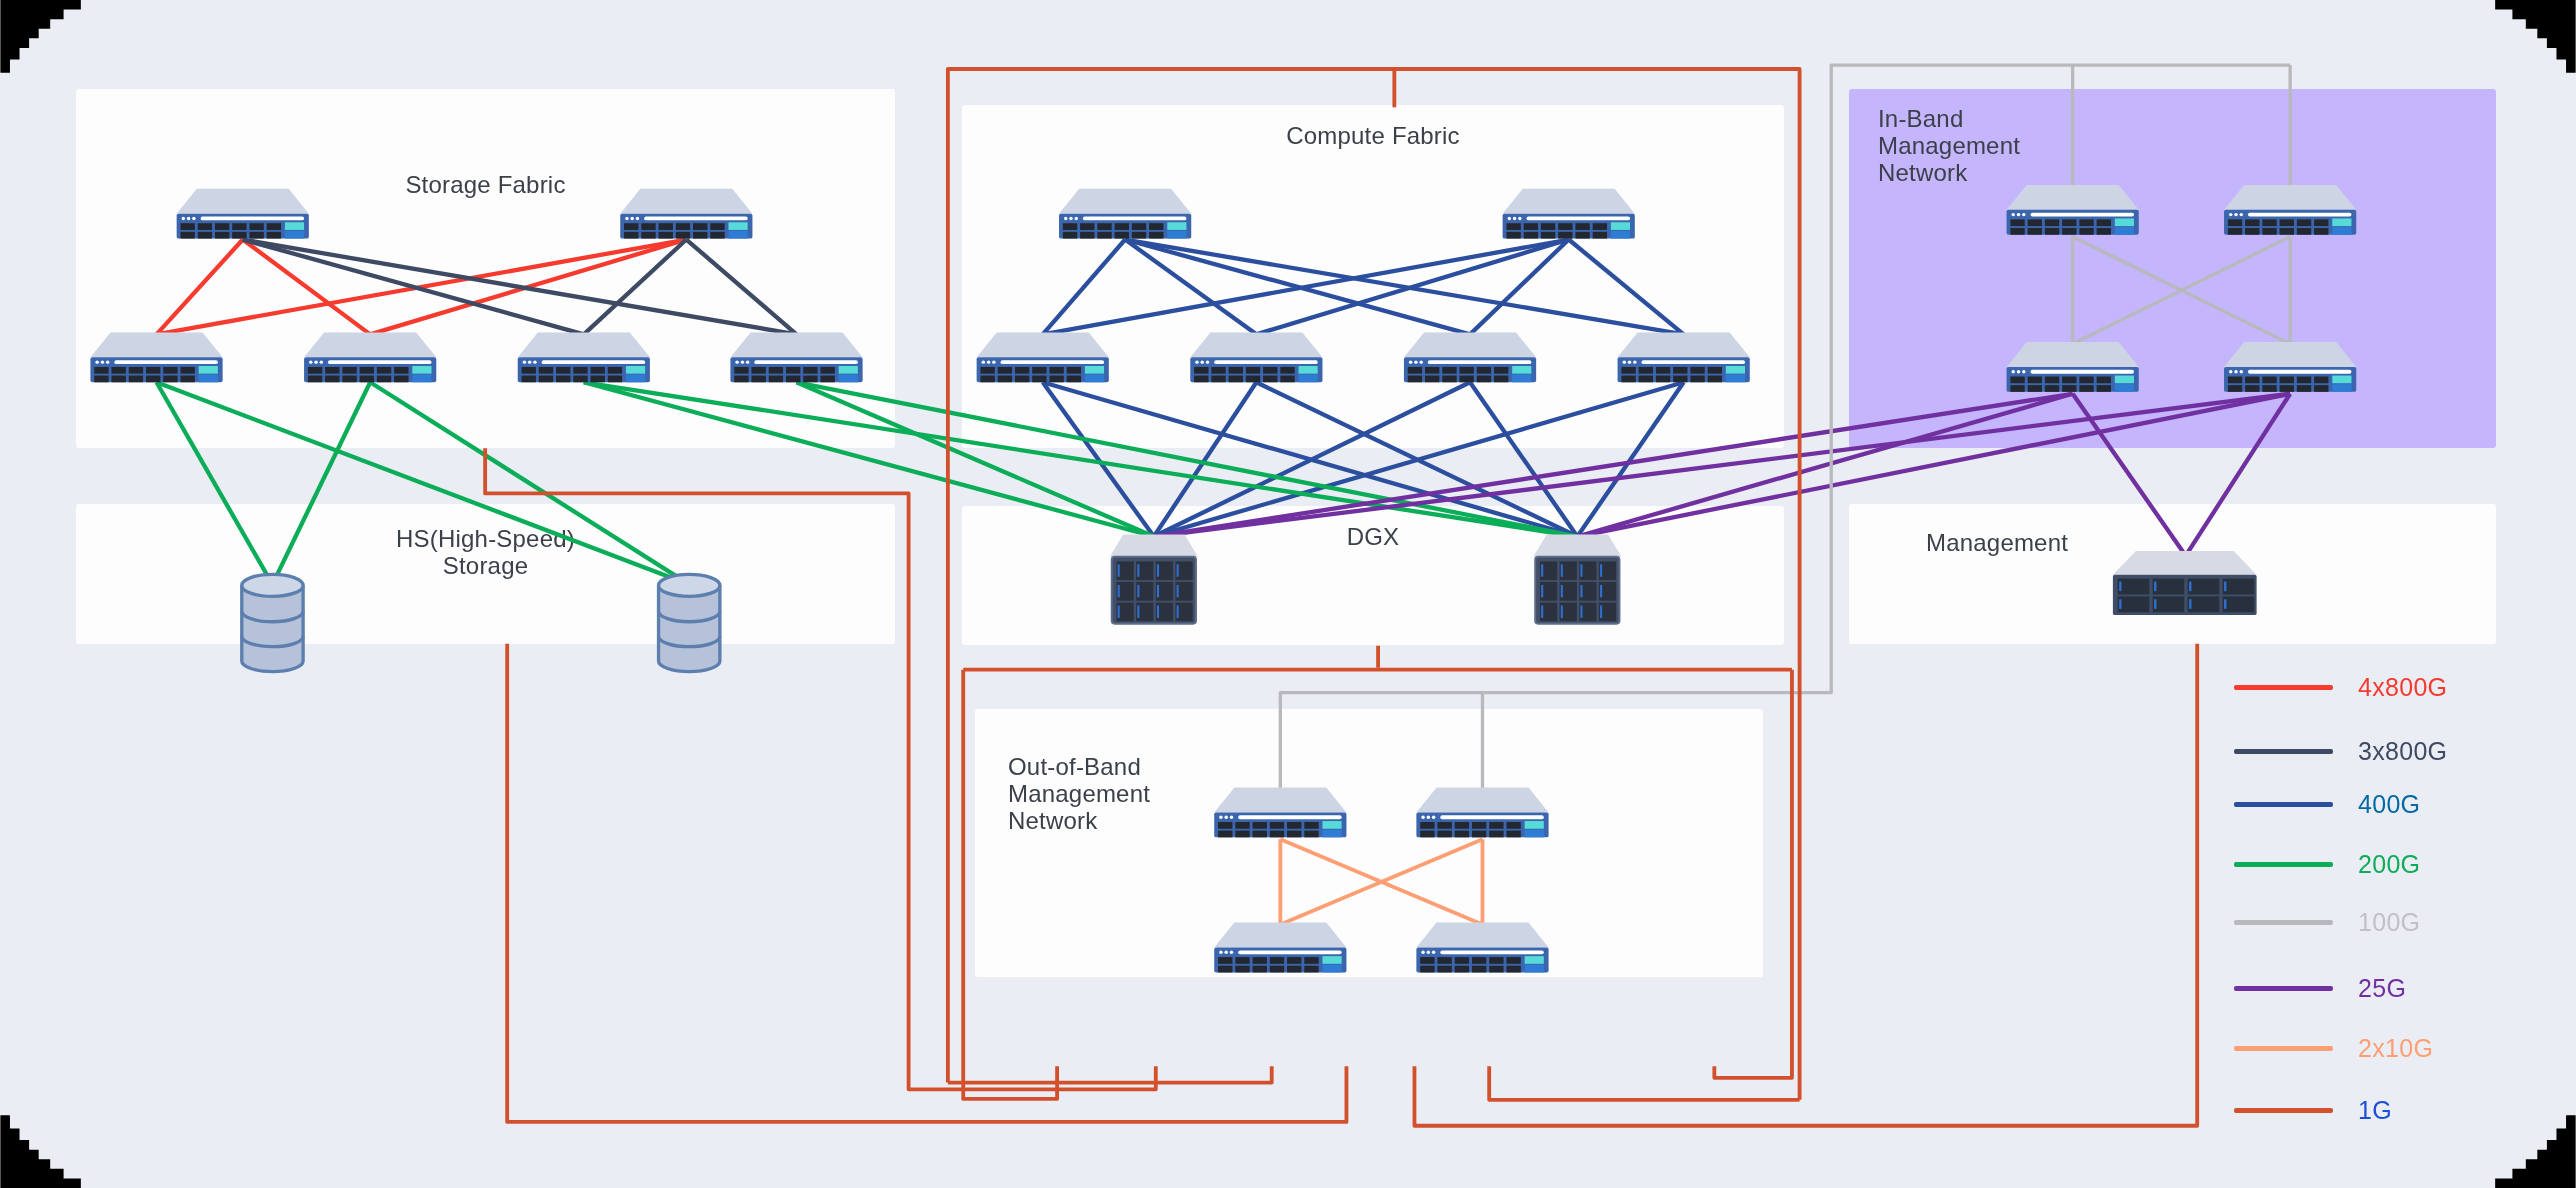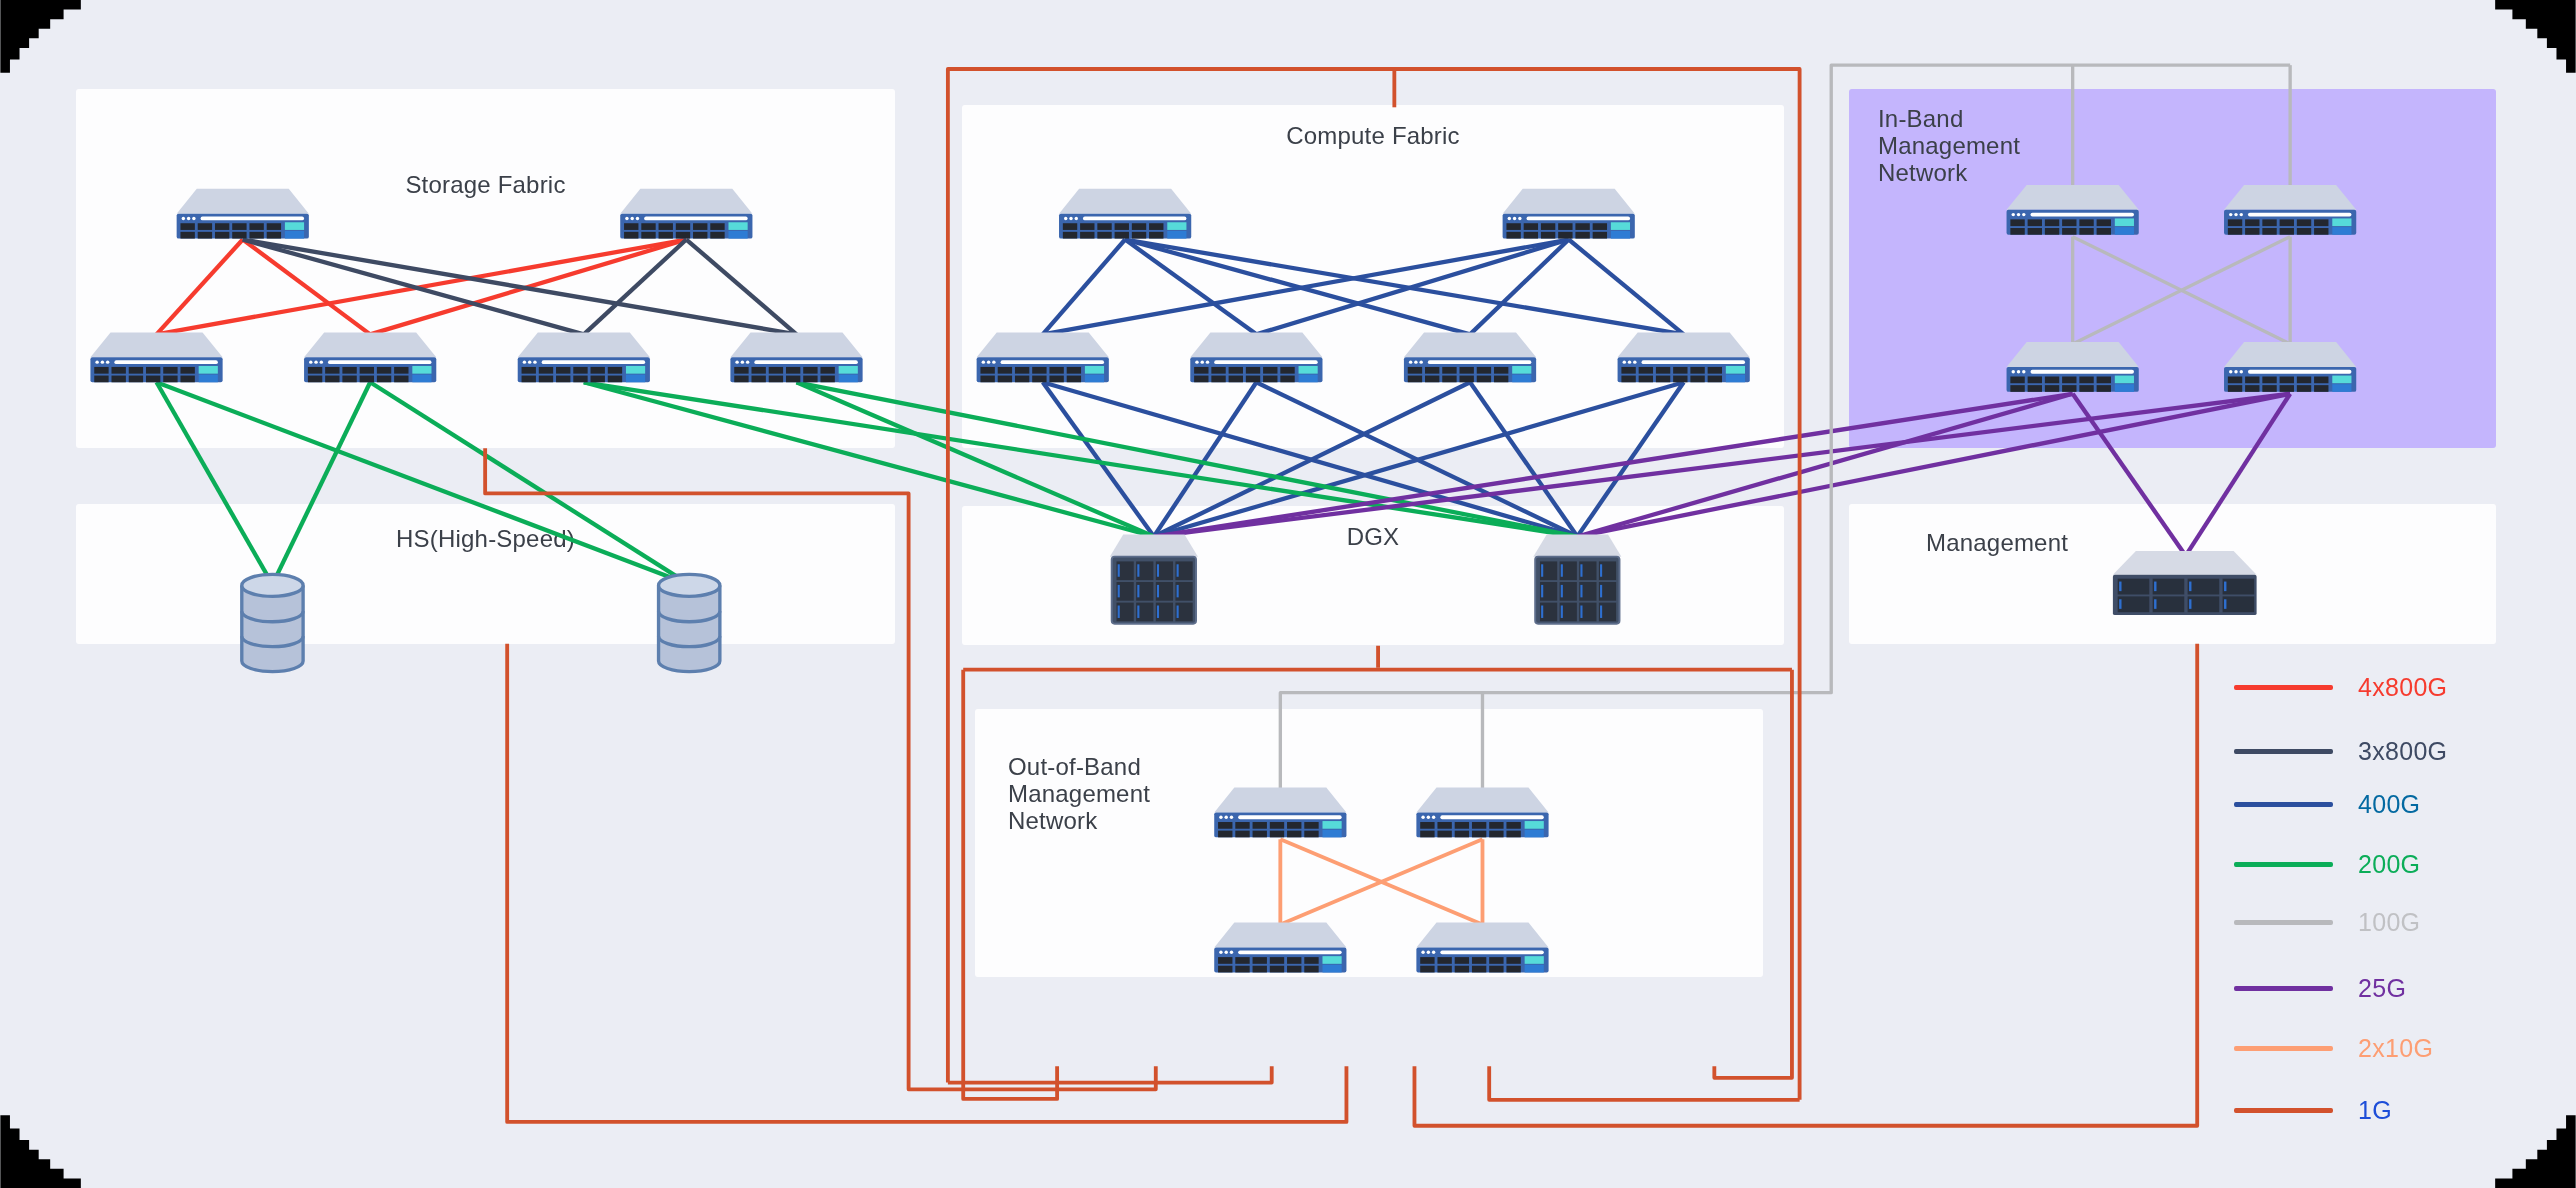--- a/index.html
+++ b/index.html
@@ -22,20 +22,21 @@
 <div id="stage">
 
   <div class="panel" style="left: 76px; top: 89px; width: 819px; height: 359px; background: rgb(253, 253, 254);">
     <div class="panel-title" style="top: 34px; left: 0px; right: 0px; text-align: center; margin-top: 48px;">
         <span>Storage Fabric</span>
       </div>
   </div>
   <div class="panel" style="left: 76px; top: 504px; width: 819px; height: 140px; background: rgb(253, 253, 254);">
     <div class="panel-title" style="top: 21px; left: 0px; right: 0px; text-align: center;">
         <span>HS(High-Speed)</span>
+        <span>Storage</span>
       </div>
   </div>
   <div class="panel" style="left: 962px; top: 105px; width: 822px; height: 343px; background: rgb(253, 253, 254);">
     <div class="panel-title" style="top: 17px; left: 0px; right: 0px; text-align: center;">
         <span>Compute Fabric</span>
       </div>
   </div>
   <div class="panel" style="left: 962px; top: 506px; width: 822px; height: 139px; background: rgb(253, 253, 254);">
     <div class="panel-title" style="top: 17px; left: 0px; right: 0px; text-align: center;">
         <span>DGX</span>

